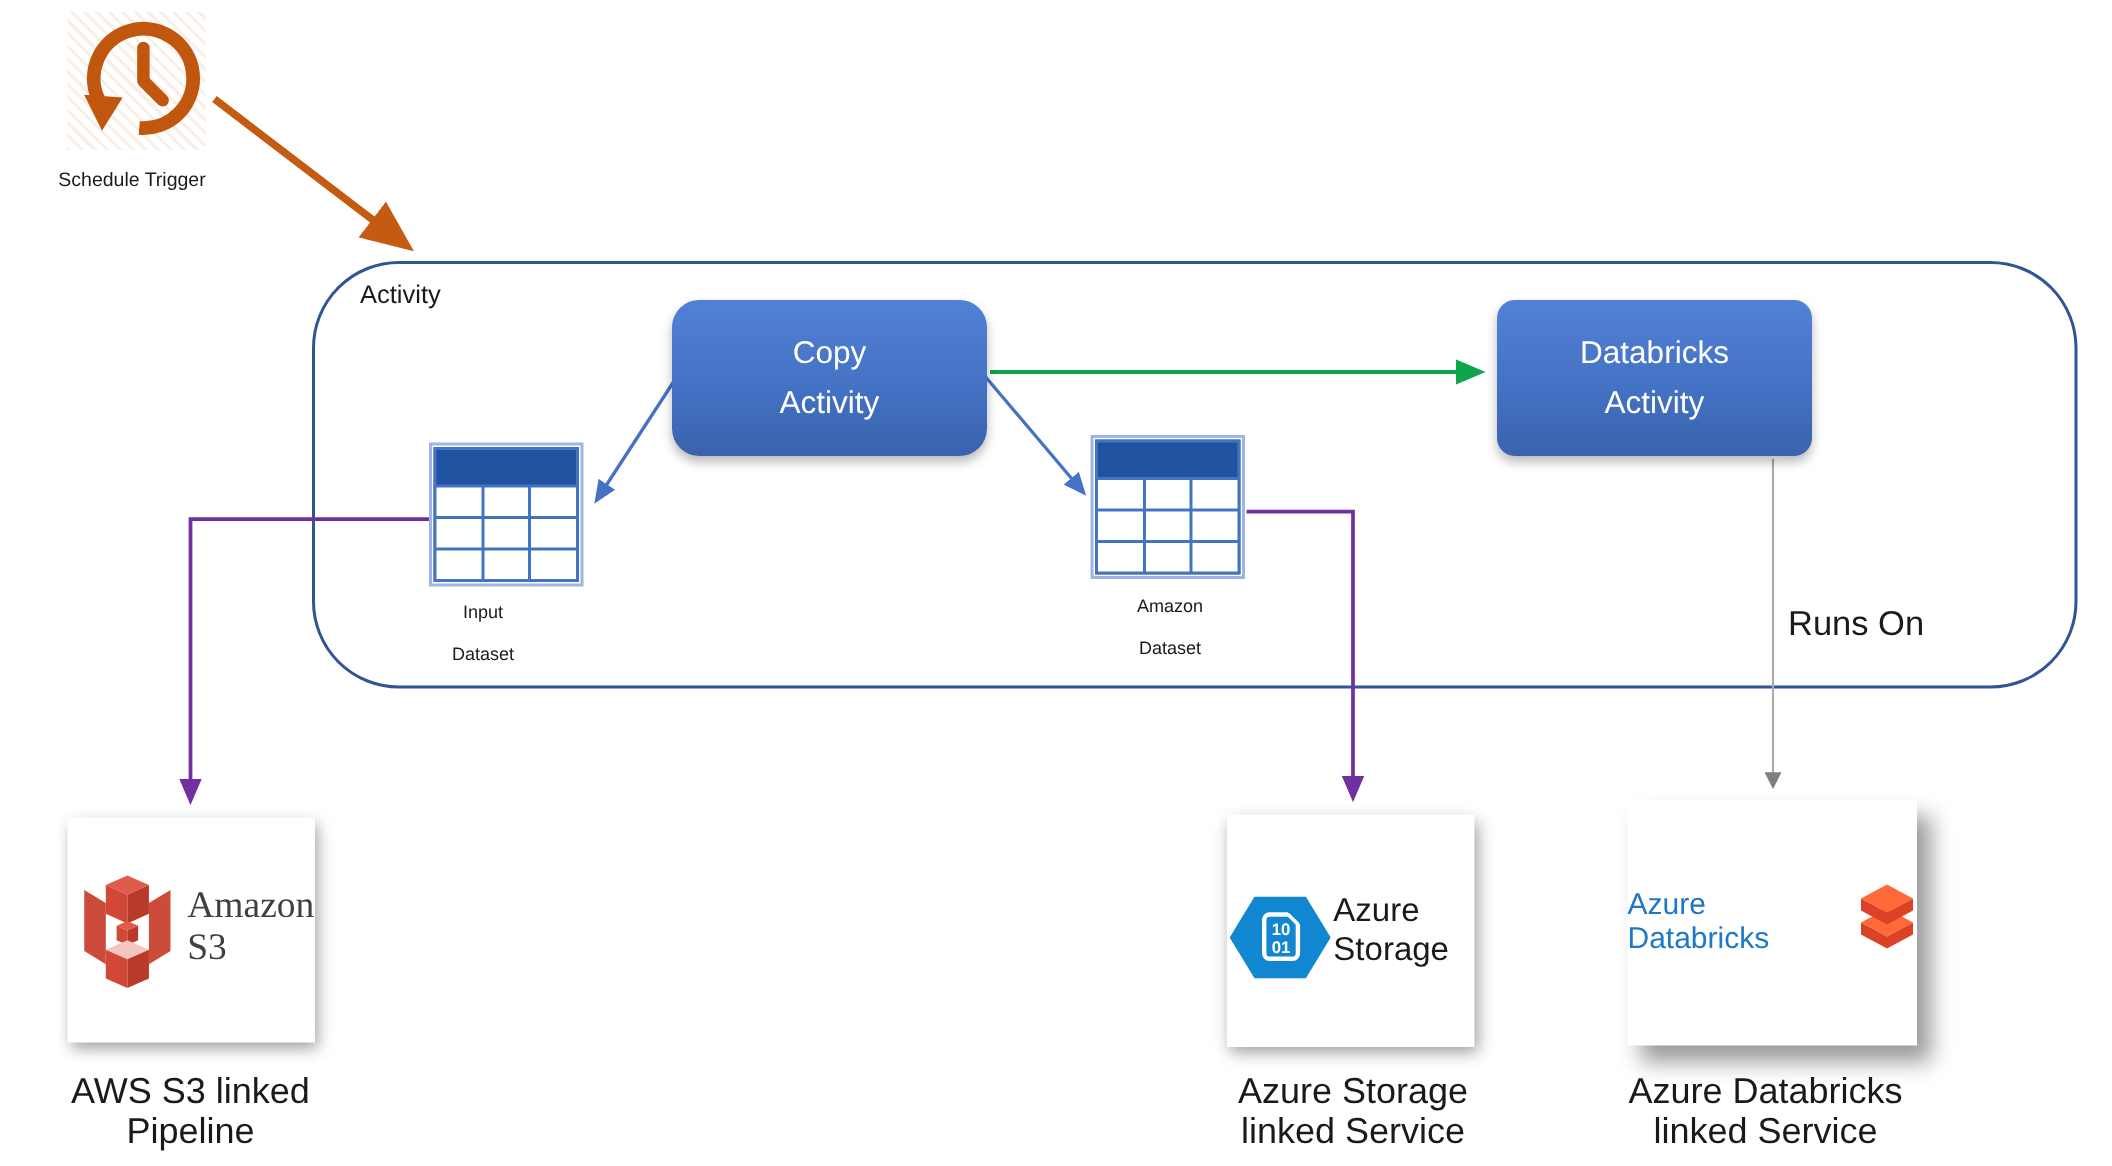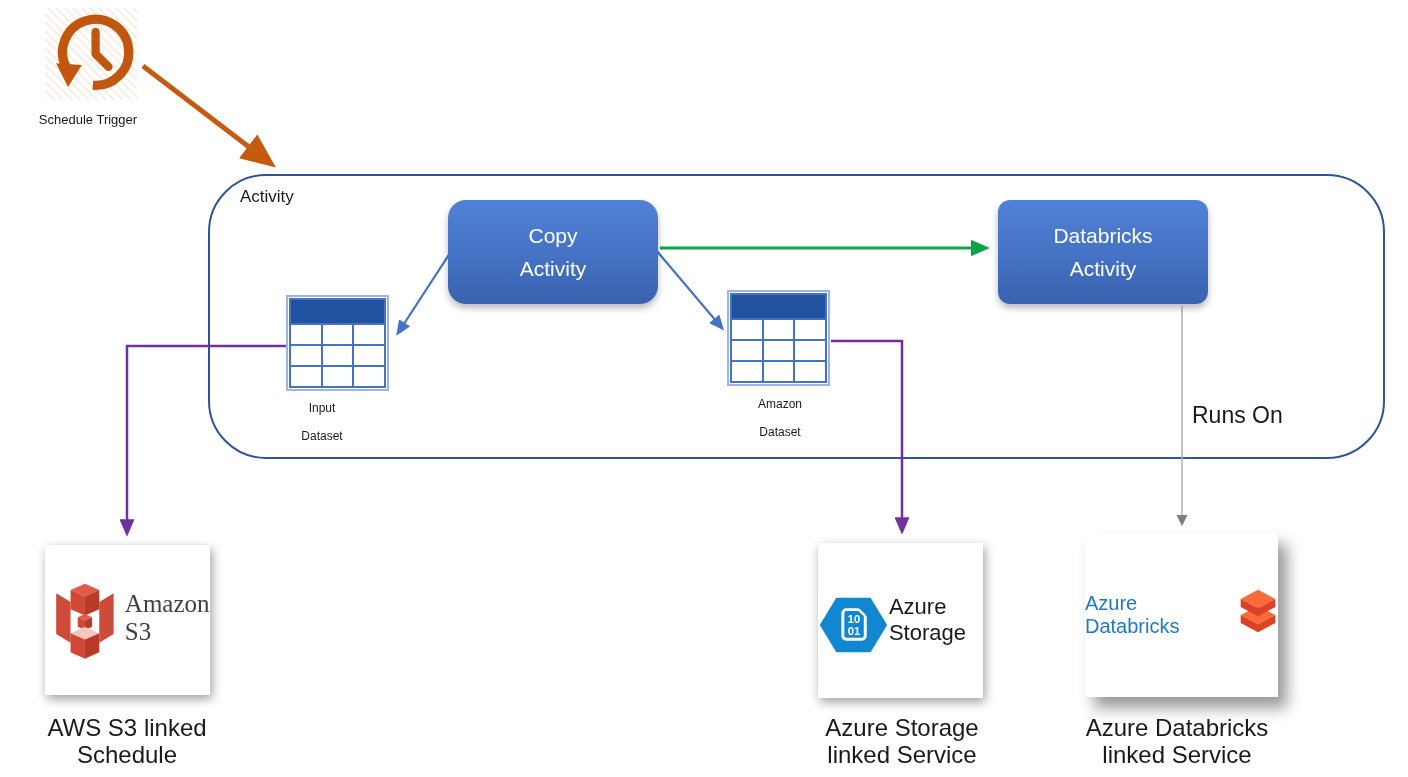--- a/index.html
+++ b/index.html
@@ -178,21 +178,21 @@
       <polygon points="41,44 50,48 50,60 41,56" fill="#D14836"></polygon>
       <polygon points="59,44 50,48 50,60 59,56" fill="#B93A28"></polygon>
       <polygon points="50,56 68,64 50,72 32,64" fill="#F2C7C0"></polygon>
       <polygon points="32,64 50,72 50,96 32,88" fill="#D14836"></polygon>
       <polygon points="68,64 50,72 50,96 68,88" fill="#B93A28"></polygon>
     </svg>
     <div class="s3-caption">Amazon S3</div>
   </div>
   <div class="abs svc-label svc-label-s3">
     <div>AWS S3 linked</div>
-    <div>Schedule</div>
+    <div>Pipeline</div>
   </div>
 
   <div class="abs card card-storage">
     <svg width="106" height="92" viewBox="0 0 120 104" style="margin-top:8px;">
       <polygon points="31,6 89,6 117,52 89,98 31,98 3,52" fill="#1287D1"></polygon>
       <rect x="42" y="26" width="38" height="50" rx="6" fill="none" stroke="#ffffff" stroke-width="5"></rect>
       <polygon points="68,23 83,38 83,23" fill="#1287D1"></polygon>
       <path d="M69 26 L80 37" stroke="#ffffff" stroke-width="4" fill="none"></path>
       <text x="61" y="49" text-anchor="middle" font-size="19" font-weight="bold" fill="#ffffff" font-family="Liberation Sans, sans-serif">10</text>
       <text x="61" y="69" text-anchor="middle" font-size="19" font-weight="bold" fill="#ffffff" font-family="Liberation Sans, sans-serif">01</text>

